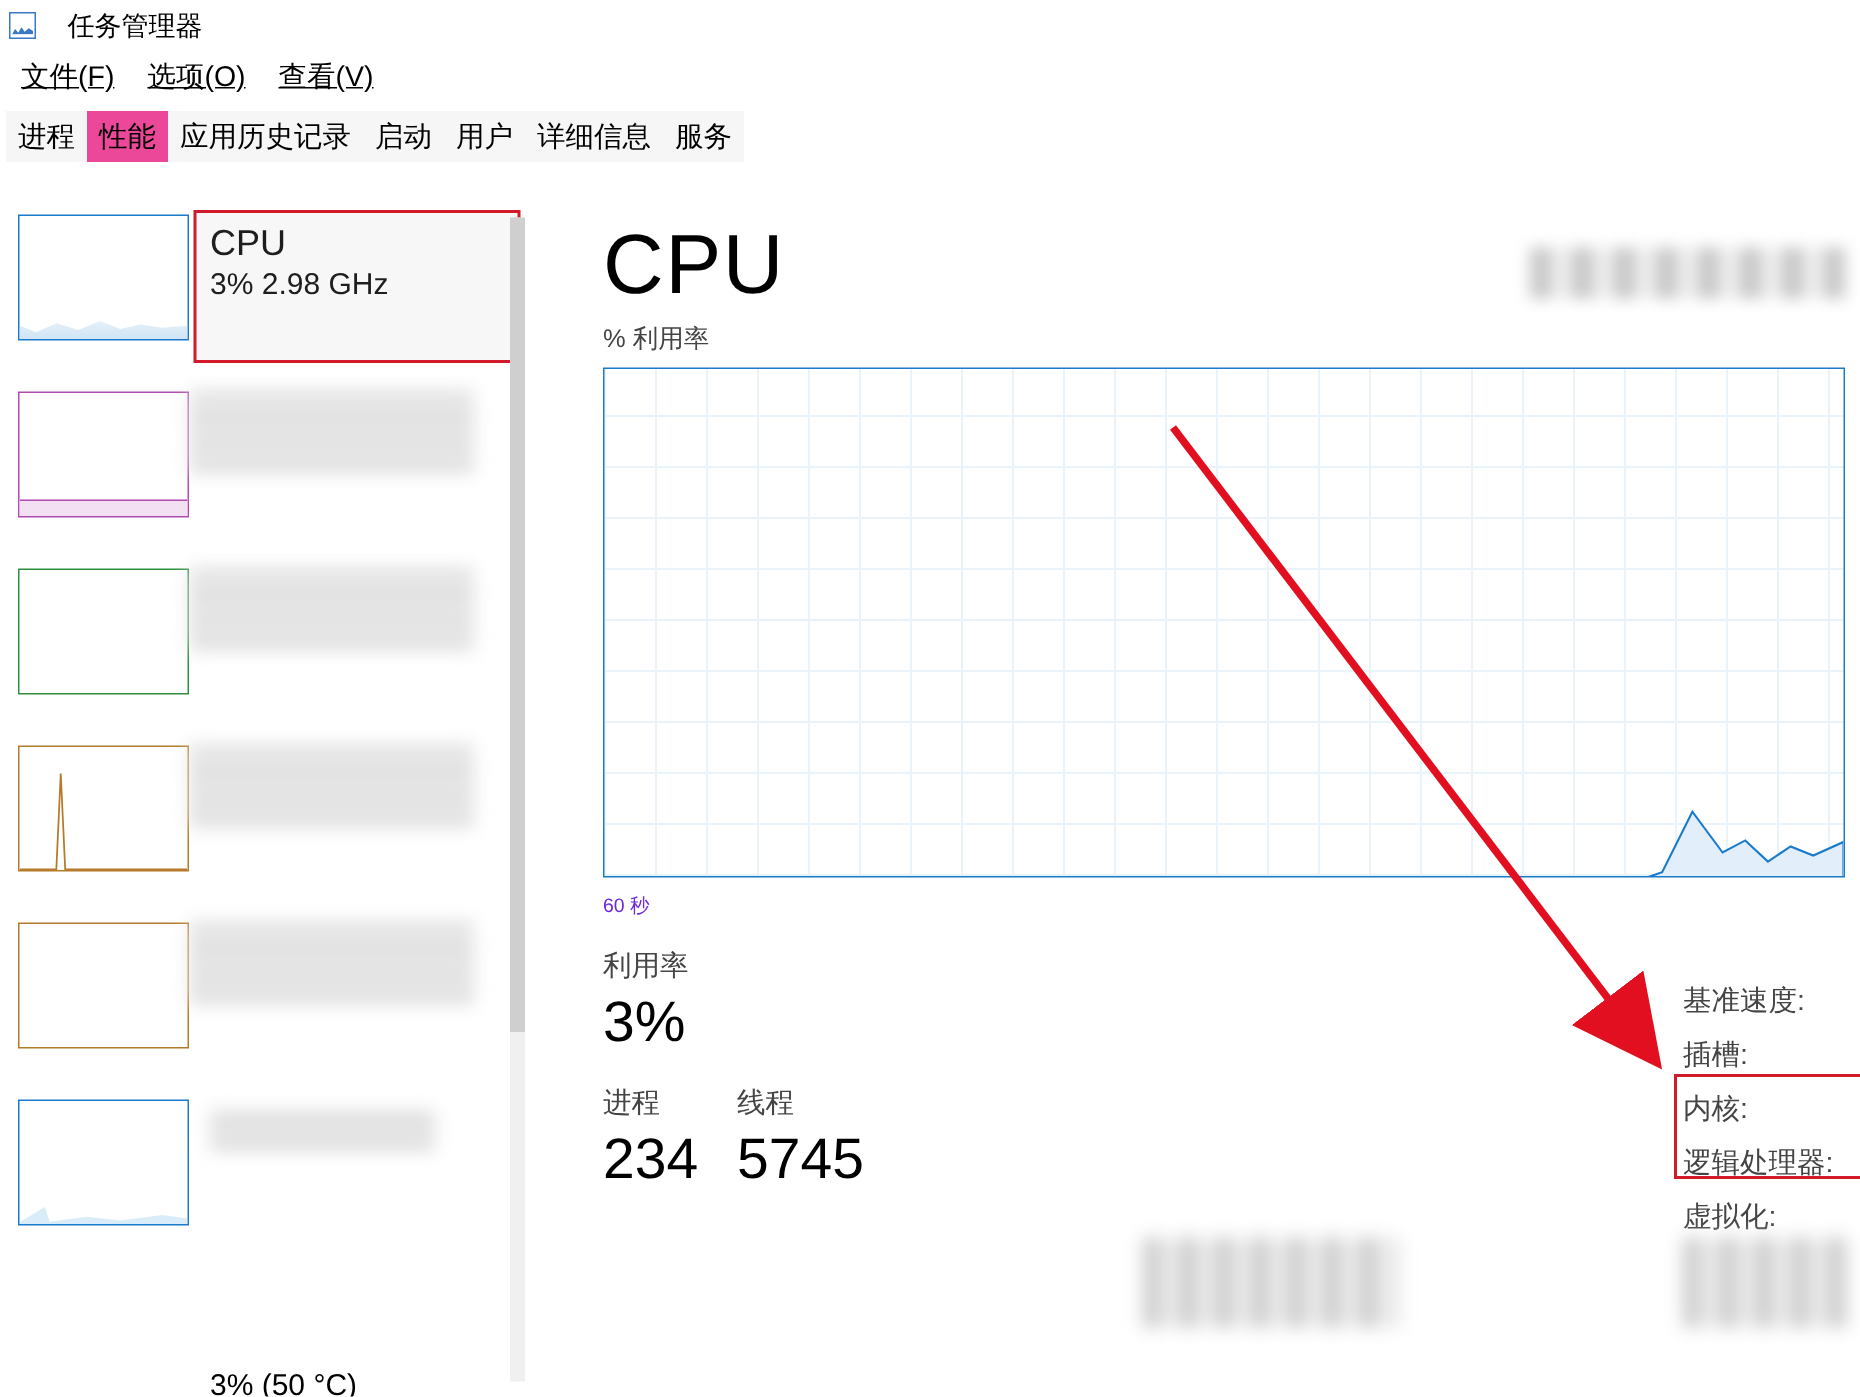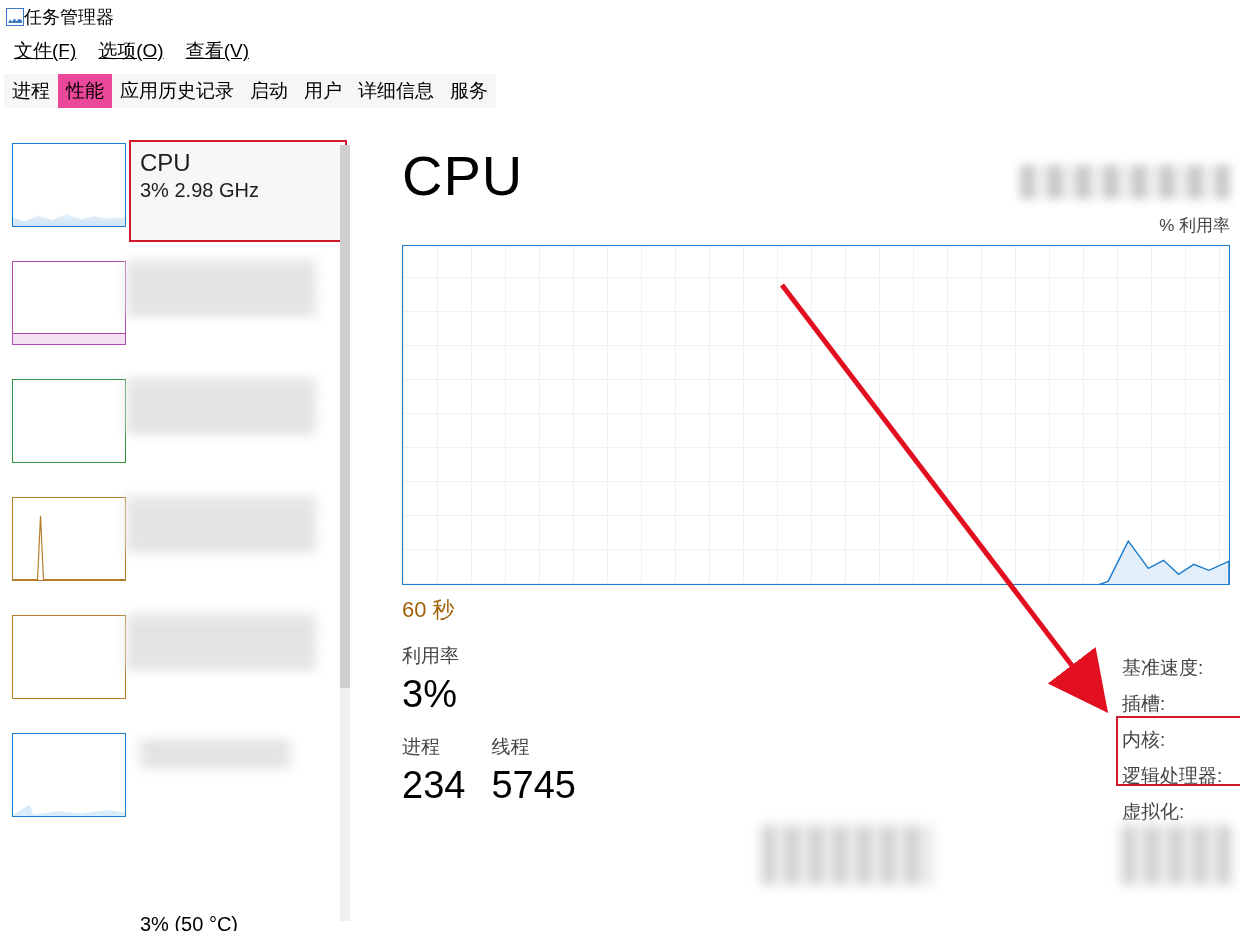--- a/index.html
+++ b/index.html
@@ -13,21 +13,21 @@
     overflow: hidden;
     position: relative;
   }
 
   
   .titlebar {
     display: flex;
     align-items: center;
     height: 34px;
     padding: 0 6px;
-    gap: 0;
+    gap: 21px;
   }
   .titlebar .app-icon {
     width: 18px; height: 18px;
     border: 1px solid #3a78c4;
     background: #fff;
     position: relative;
   }
   .titlebar .app-icon::before {
     content:"";
     position:absolute; left:1px; right:1px; bottom:2px;
@@ -163,36 +163,36 @@
     font-weight: 400;
     letter-spacing: 1px;
     margin-bottom: 6px;
   }
   .model-blur {
     position:absolute; top:40px; right:10px;
     width: 210px; height: 34px;
     filter: blur(5px);
     background: repeating-linear-gradient(90deg,#c8c8c8 0 14px,#eee 14px 28px);
   }
-  .util-label { font-size: 17px; color:#444;text-align:right; }
+  .util-label { font-size: 17px; color:#444; }
 
   .chart {
     margin-top: 8px;
     height: 340px;
     border: 1px solid #1a7bcc;
     background:
       repeating-linear-gradient(0deg ,#ebf3fa 0 1px,transparent 1px 34px),
       repeating-linear-gradient(90deg,#ebf3fa 0 1px,transparent 1px 34px),
       #fff;
     position:relative;
     overflow:hidden;
   }
   .chart svg{ position:absolute; inset:0; }
 
-  .x-axis-label { font-size: 22px; color:#a16207; margin: 10px 0 18px 0; }
+  .x-axis-label { font-size: 13px; color:#6d28d9; margin: 10px 0 18px 0; }
 
   .big-stats { display:flex; gap: 26px; }
   .bs .lbl { font-size: 19px; color:#444; }
   .bs .val { font-size: 38px; font-weight: 400; margin-top:4px; }
 
   .right-stats {
     position:absolute;
     top: 525px; left: 770px;
     font-size: 19px;
     line-height: 1.9;

